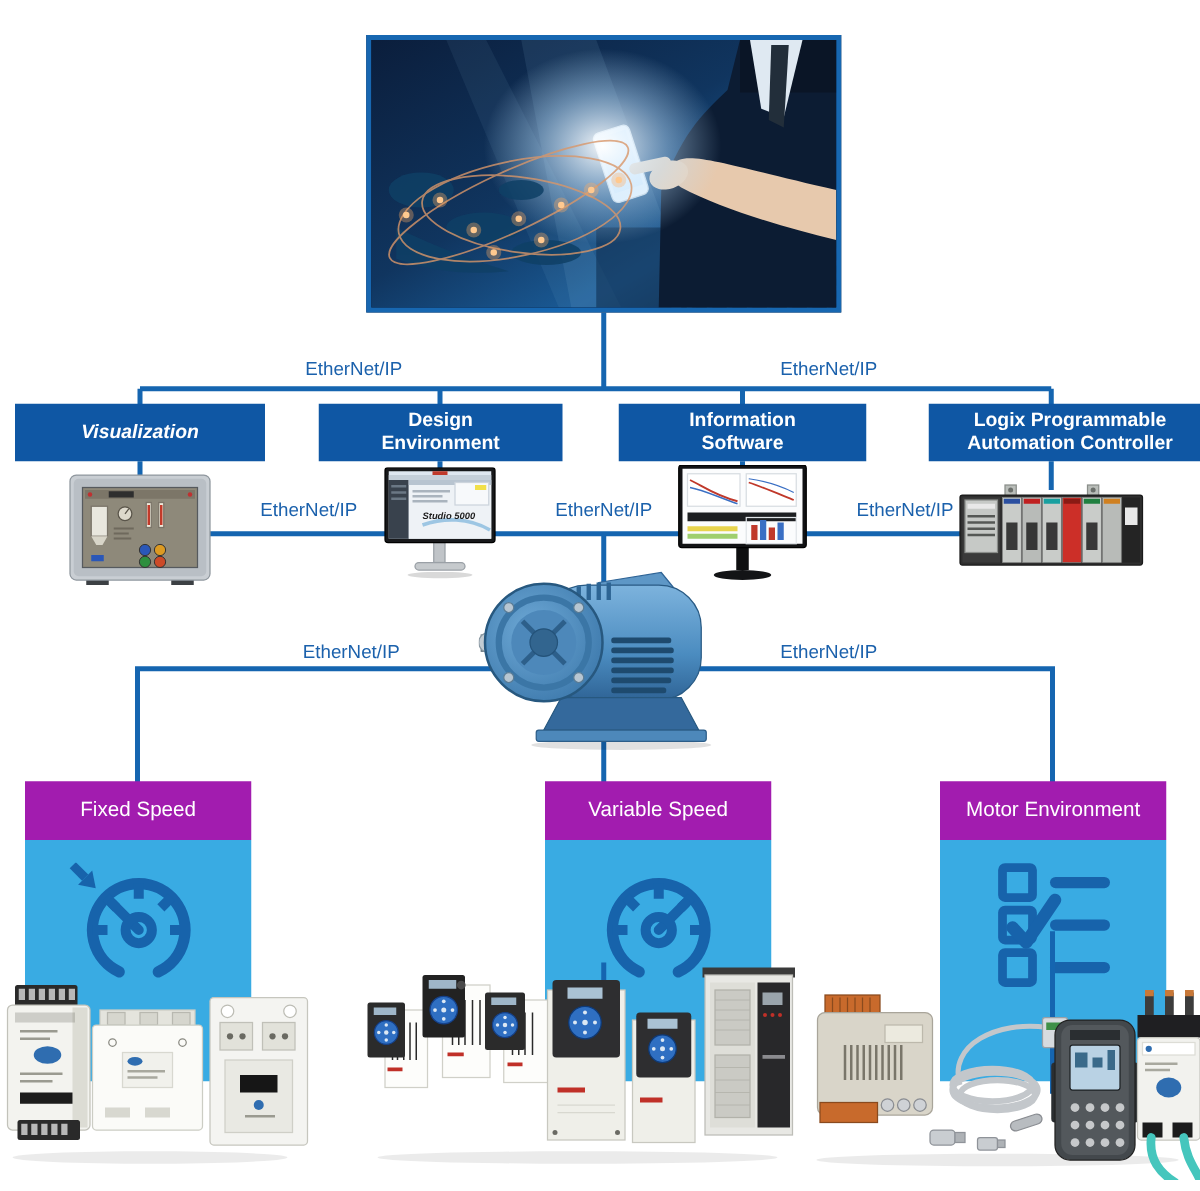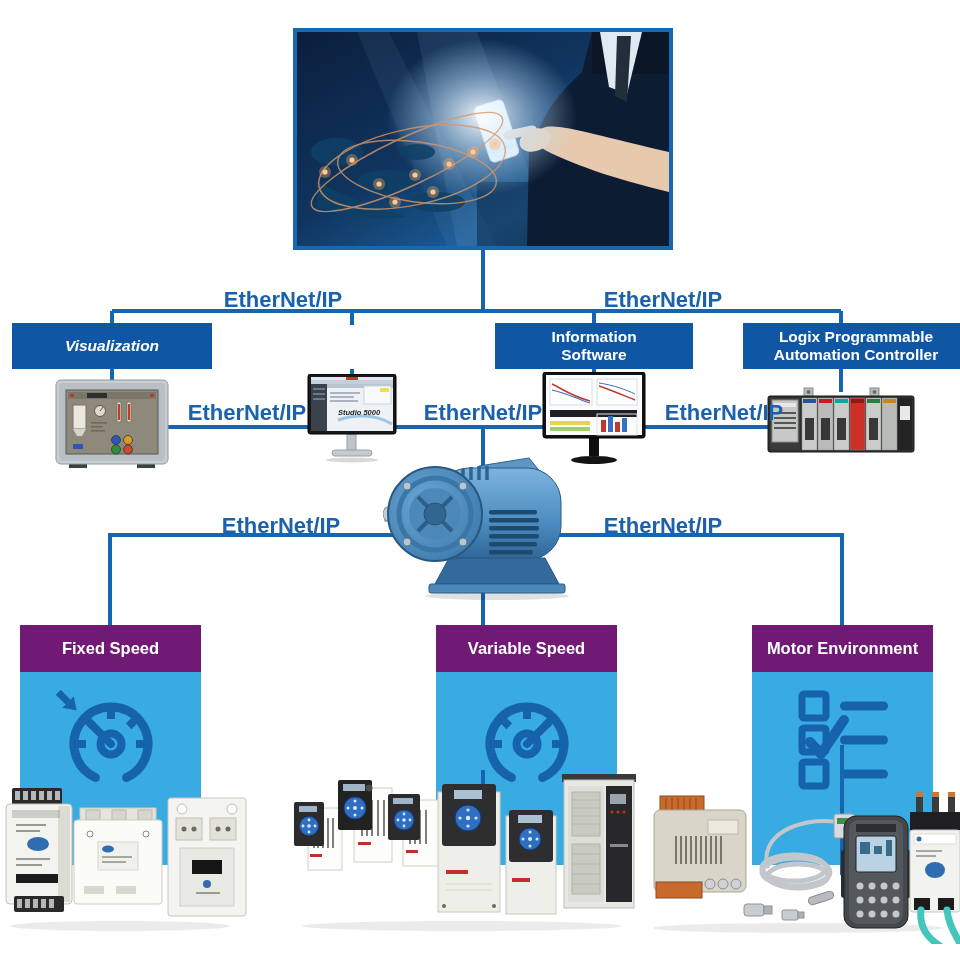--- a/index.html
+++ b/index.html
@@ -19,28 +19,28 @@
   
   .hbox{top:323px;height:46px;background:#0f57a4;color:#fff;display:flex;flex-direction:column;
         align-items:center;justify-content:center;text-align:center;font-weight:bold;
         font-size:15.5px;line-height:1.18;z-index:3;}
   #box-0{left:12px;width:200px;font-style:italic;}
   #box-1{left:255px;width:195px;}
   #box-2{left:495px;width:198px;}
   #box-3{left:743px;width:226px;}
 
   
-  .enet{transform:translateX(-50%);font-size:22px;font-weight:bold;color:#1b61ac;
+  .enet{transform:translateX(-50%);font-size:15px;font-weight:normal;color:#1b61ac;
         white-space:nowrap;z-index:4;}
 
   
   .panel{top:625px;width:181px;height:240px;display:flex;flex-direction:column;z-index:1;}
   #panel-0{left:20px;} #panel-1{left:392px;padding-left:44px;} #panel-2{left:752px;}
-  .panel-header{height:47px;background:#701a75;color:#fff;display:flex;align-items:center;
-                justify-content:center;font-weight:bold;font-size:16.5px;}
+  .panel-header{height:47px;background:#a21caf;color:#fff;display:flex;align-items:center;
+                justify-content:center;font-weight:normal;font-size:16.5px;}
   .panel-body{flex:1;background:#39abe3;display:flex;justify-content:center;align-items:flex-start;
               padding-top:18px;}
 
   .art{z-index:3;}
 </style>
 </head>
 <body>
 
 <div class="stage">
 
@@ -130,20 +130,24 @@
   <span class="abs enet" style="left:247px;top:400px">EtherNet/IP</span>
   <span class="abs enet" style="left:483px;top:400px">EtherNet/IP</span>
   <span class="abs enet" style="left:724px;top:400px">EtherNet/IP</span>
   <span class="abs enet" style="left:281px;top:513px">EtherNet/IP</span>
   <span class="abs enet" style="left:663px;top:513px">EtherNet/IP</span>
 
   <div id="box-0" class="abs hbox">
     <span>Visualization</span>
     <span></span>
   </div>
+  <div id="box-1" class="abs hbox">
+    <span>Design</span>
+    <span>Environment</span>
+  </div>
   <div id="box-2" class="abs hbox">
     <span>Information</span>
     <span>Software</span>
   </div>
   <div id="box-3" class="abs hbox">
     <span>Logix Programmable</span>
     <span>Automation Controller</span>
   </div>
 
   <svg class="abs art" style="left:53px;top:378px" width="118" height="92" viewBox="0 0 118 92">

